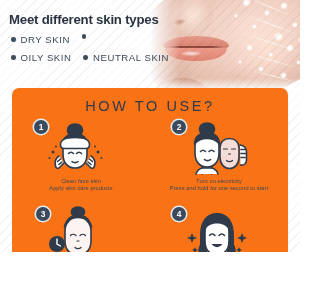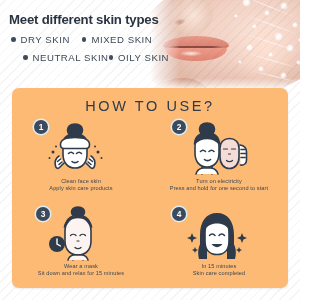--- a/index.html
+++ b/index.html
@@ -2,21 +2,21 @@
 <html><head>
 <meta charset="utf-8">
 <style>
   html,body{margin:0;padding:0;}
   body{
     width:300px;height:300px;overflow:hidden;position:relative;
     background:#ffffff;
     font-family:"Liberation Sans",sans-serif;
     -webkit-font-smoothing:antialiased;
   }
-  #stage{position:absolute;inset:0;width:300px;height:300px;overflow:hidden;background:#fff;}
+  #stage{position:absolute;inset:0;width:300px;height:252px;overflow:hidden;background:#fff;}
 
   
   .stripes{
     position:absolute;inset:0;
     background:repeating-linear-gradient(-45deg,
       rgba(0,0,0,0.045) 0px, rgba(0,0,0,0.045) 1px,
       rgba(255,255,255,0) 1px, rgba(255,255,255,0) 7px);
     pointer-events:none;
   }
 
@@ -112,21 +112,21 @@
     margin-right:5px;flex:0 0 auto;
   }
   .bitem .lbl{
     font-size:9.6px;color:#3c4957;letter-spacing:0.55px;
   }
   .bitem.second{margin-left:12px;}
 
   
   .panel{
     position:absolute;left:12px;top:88px;width:276px;height:200px;
-    background:#fdba74;border-radius:7px;
+    background:#f97316;border-radius:7px;
     box-shadow:0 1px 2px rgba(120,150,170,.18);
   }
   .panel-title{
     position:absolute;left:0;right:0;top:10px;text-align:center;
     font-size:14.5px;color:#2f3b4a;letter-spacing:2.6px;font-weight:500;
   }
 
   .steps{position:absolute;left:0;top:30px;width:276px;}
   .srow{display:flex;}
   .cell{width:138px;position:relative;height:85px;}
@@ -196,31 +196,30 @@
   <div class="heading">Meet different skin types</div>
 
   <div class="bullet-rows">
     <div class="brow">
       <div class="bitem">
         <span class="dot"></span>
         <span class="lbl">DRY SKIN</span>
       </div>
       <div class="bitem second">
         <span class="dot"></span>
-        <span class="lbl">MIXED SKIN</span>
       </div>
     </div>
     <div class="brow">
+      <div class="bitem">
+        <span class="dot"></span>
+        <span class="lbl">OILY SKIN</span>
+      </div>
       <div class="bitem second">
         <span class="dot"></span>
         <span class="lbl">NEUTRAL SKIN</span>
-      </div>
-      <div class="bitem">
-        <span class="dot"></span>
-        <span class="lbl">OILY SKIN</span>
       </div>
     </div>
   </div>
 
   <div class="panel">
     <div class="panel-title">HOW TO USE?</div>
 
     <div class="steps">
 
       <div class="srow">

